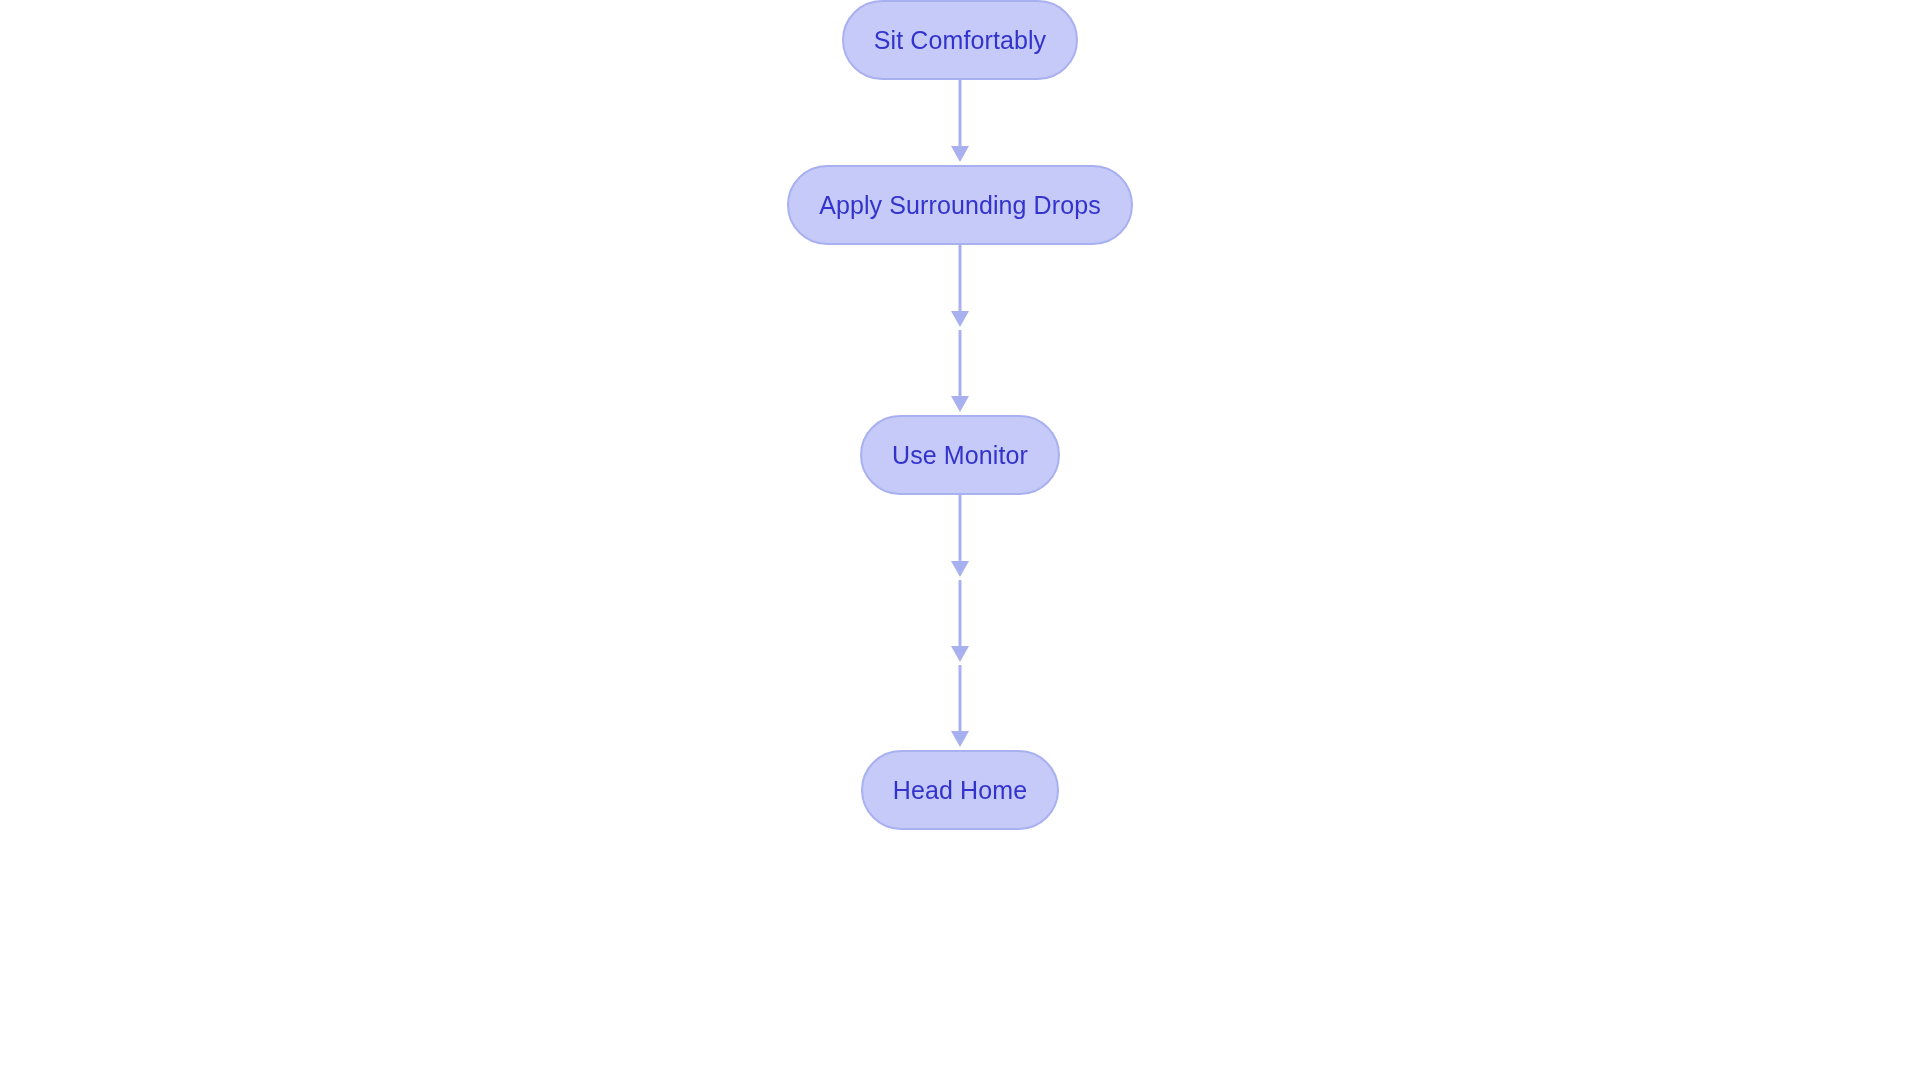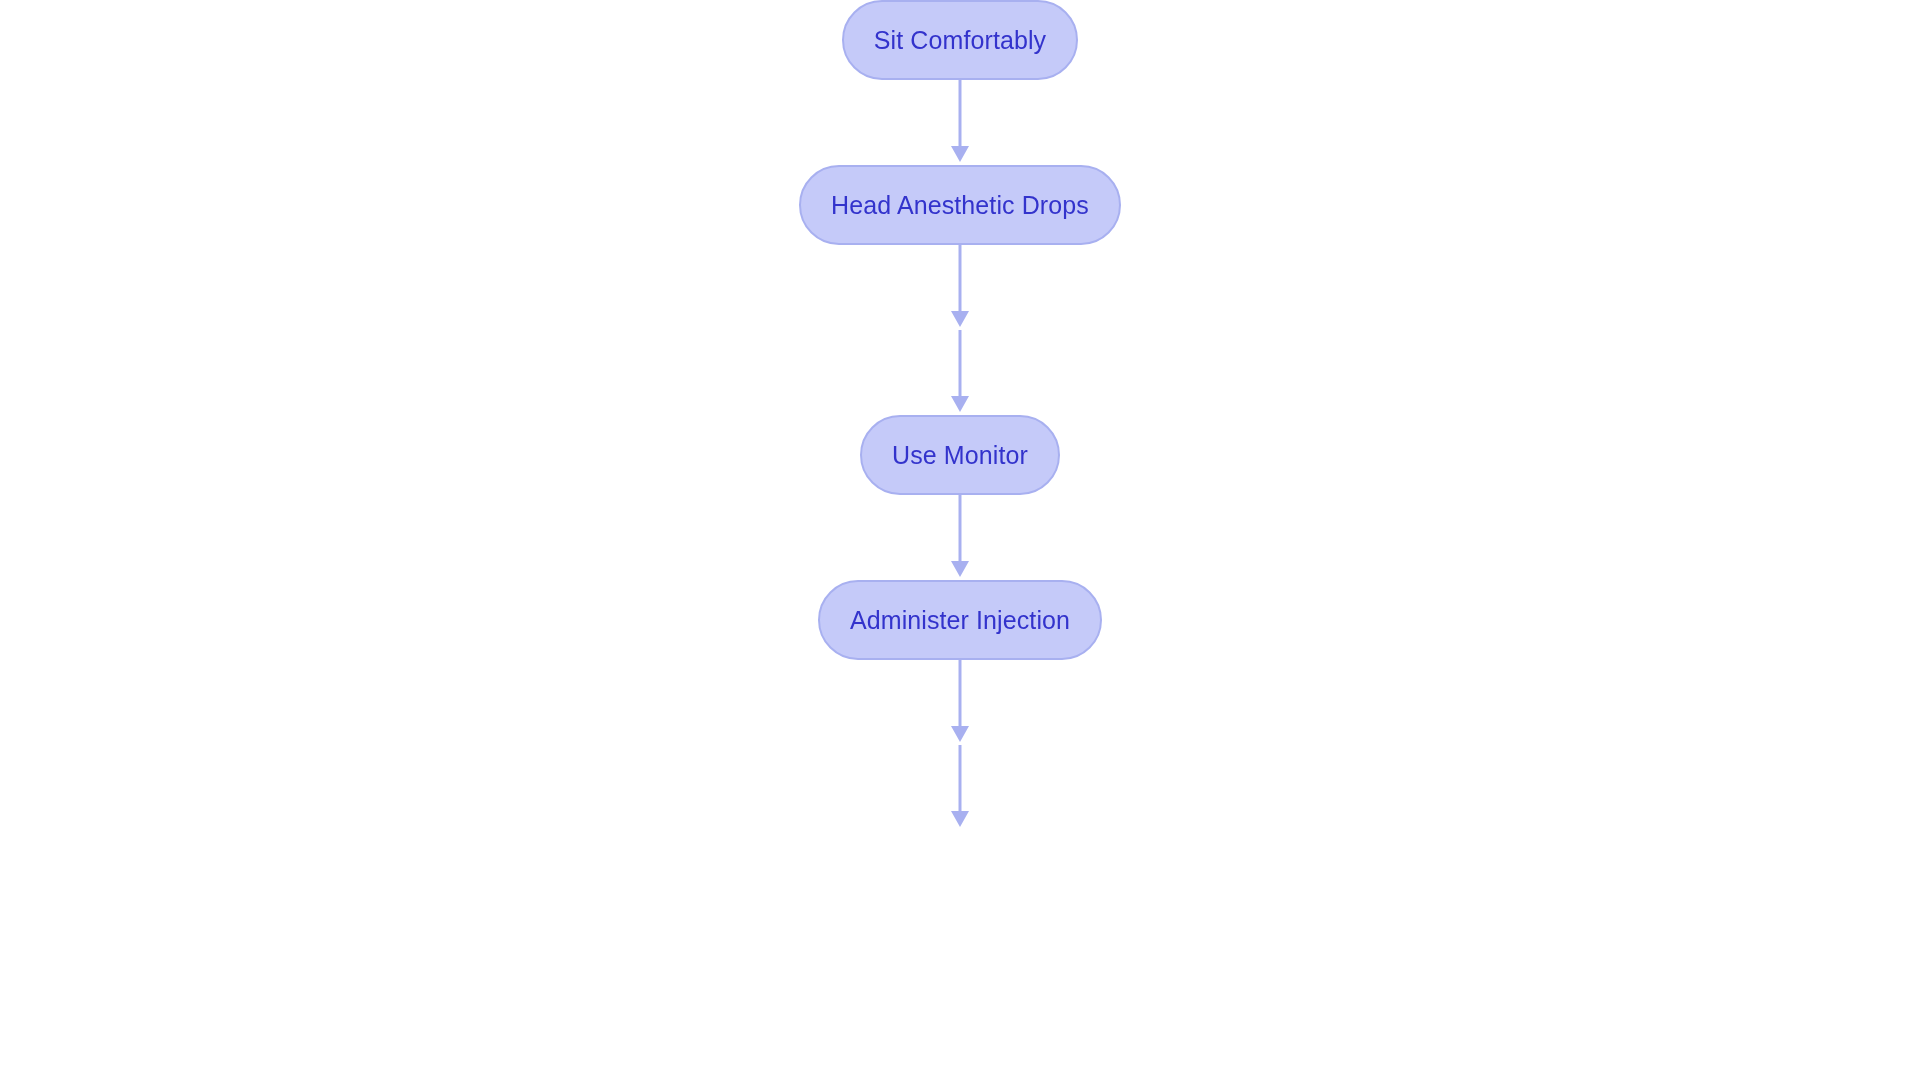--- a/index.html
+++ b/index.html
@@ -83,21 +83,21 @@
     <div class="flow-node">
       <span class="flow-node-label">Sit Comfortably</span>
     </div>
 
     <svg class="flow-connector" viewBox="0 0 28 85">
       <line class="connector-line" x1="14" y1="0" x2="14" y2="68"></line>
       <polygon class="connector-head" points="14,82 5,66 23,66"></polygon>
     </svg>
 
     <div class="flow-node">
-      <span class="flow-node-label">Head Anesthetic Drops</span>
+      <span class="flow-node-label">Apply Surrounding Drops</span>
     </div>
 
     <svg class="flow-connector" viewBox="0 0 28 85">
       <line class="connector-line" x1="14" y1="0" x2="14" y2="68"></line>
       <polygon class="connector-head" points="14,82 5,66 23,66"></polygon>
     </svg>
 
 
     <svg class="flow-connector" viewBox="0 0 28 85">
       <line class="connector-line" x1="14" y1="0" x2="14" y2="68"></line>
@@ -106,30 +106,30 @@
 
     <div class="flow-node">
       <span class="flow-node-label">Use Monitor</span>
     </div>
 
     <svg class="flow-connector" viewBox="0 0 28 85">
       <line class="connector-line" x1="14" y1="0" x2="14" y2="68"></line>
       <polygon class="connector-head" points="14,82 5,66 23,66"></polygon>
     </svg>
 
-    <div class="flow-node">
-      <span class="flow-node-label">Administer Injection</span>
-    </div>
 
     <svg class="flow-connector" viewBox="0 0 28 85">
       <line class="connector-line" x1="14" y1="0" x2="14" y2="68"></line>
       <polygon class="connector-head" points="14,82 5,66 23,66"></polygon>
     </svg>
 
 
     <svg class="flow-connector" viewBox="0 0 28 85">
       <line class="connector-line" x1="14" y1="0" x2="14" y2="68"></line>
       <polygon class="connector-head" points="14,82 5,66 23,66"></polygon>
     </svg>
 
+    <div class="flow-node">
+      <span class="flow-node-label">Head Home</span>
+    </div>
 
   </div>
 </div>
 
 </body></html>

